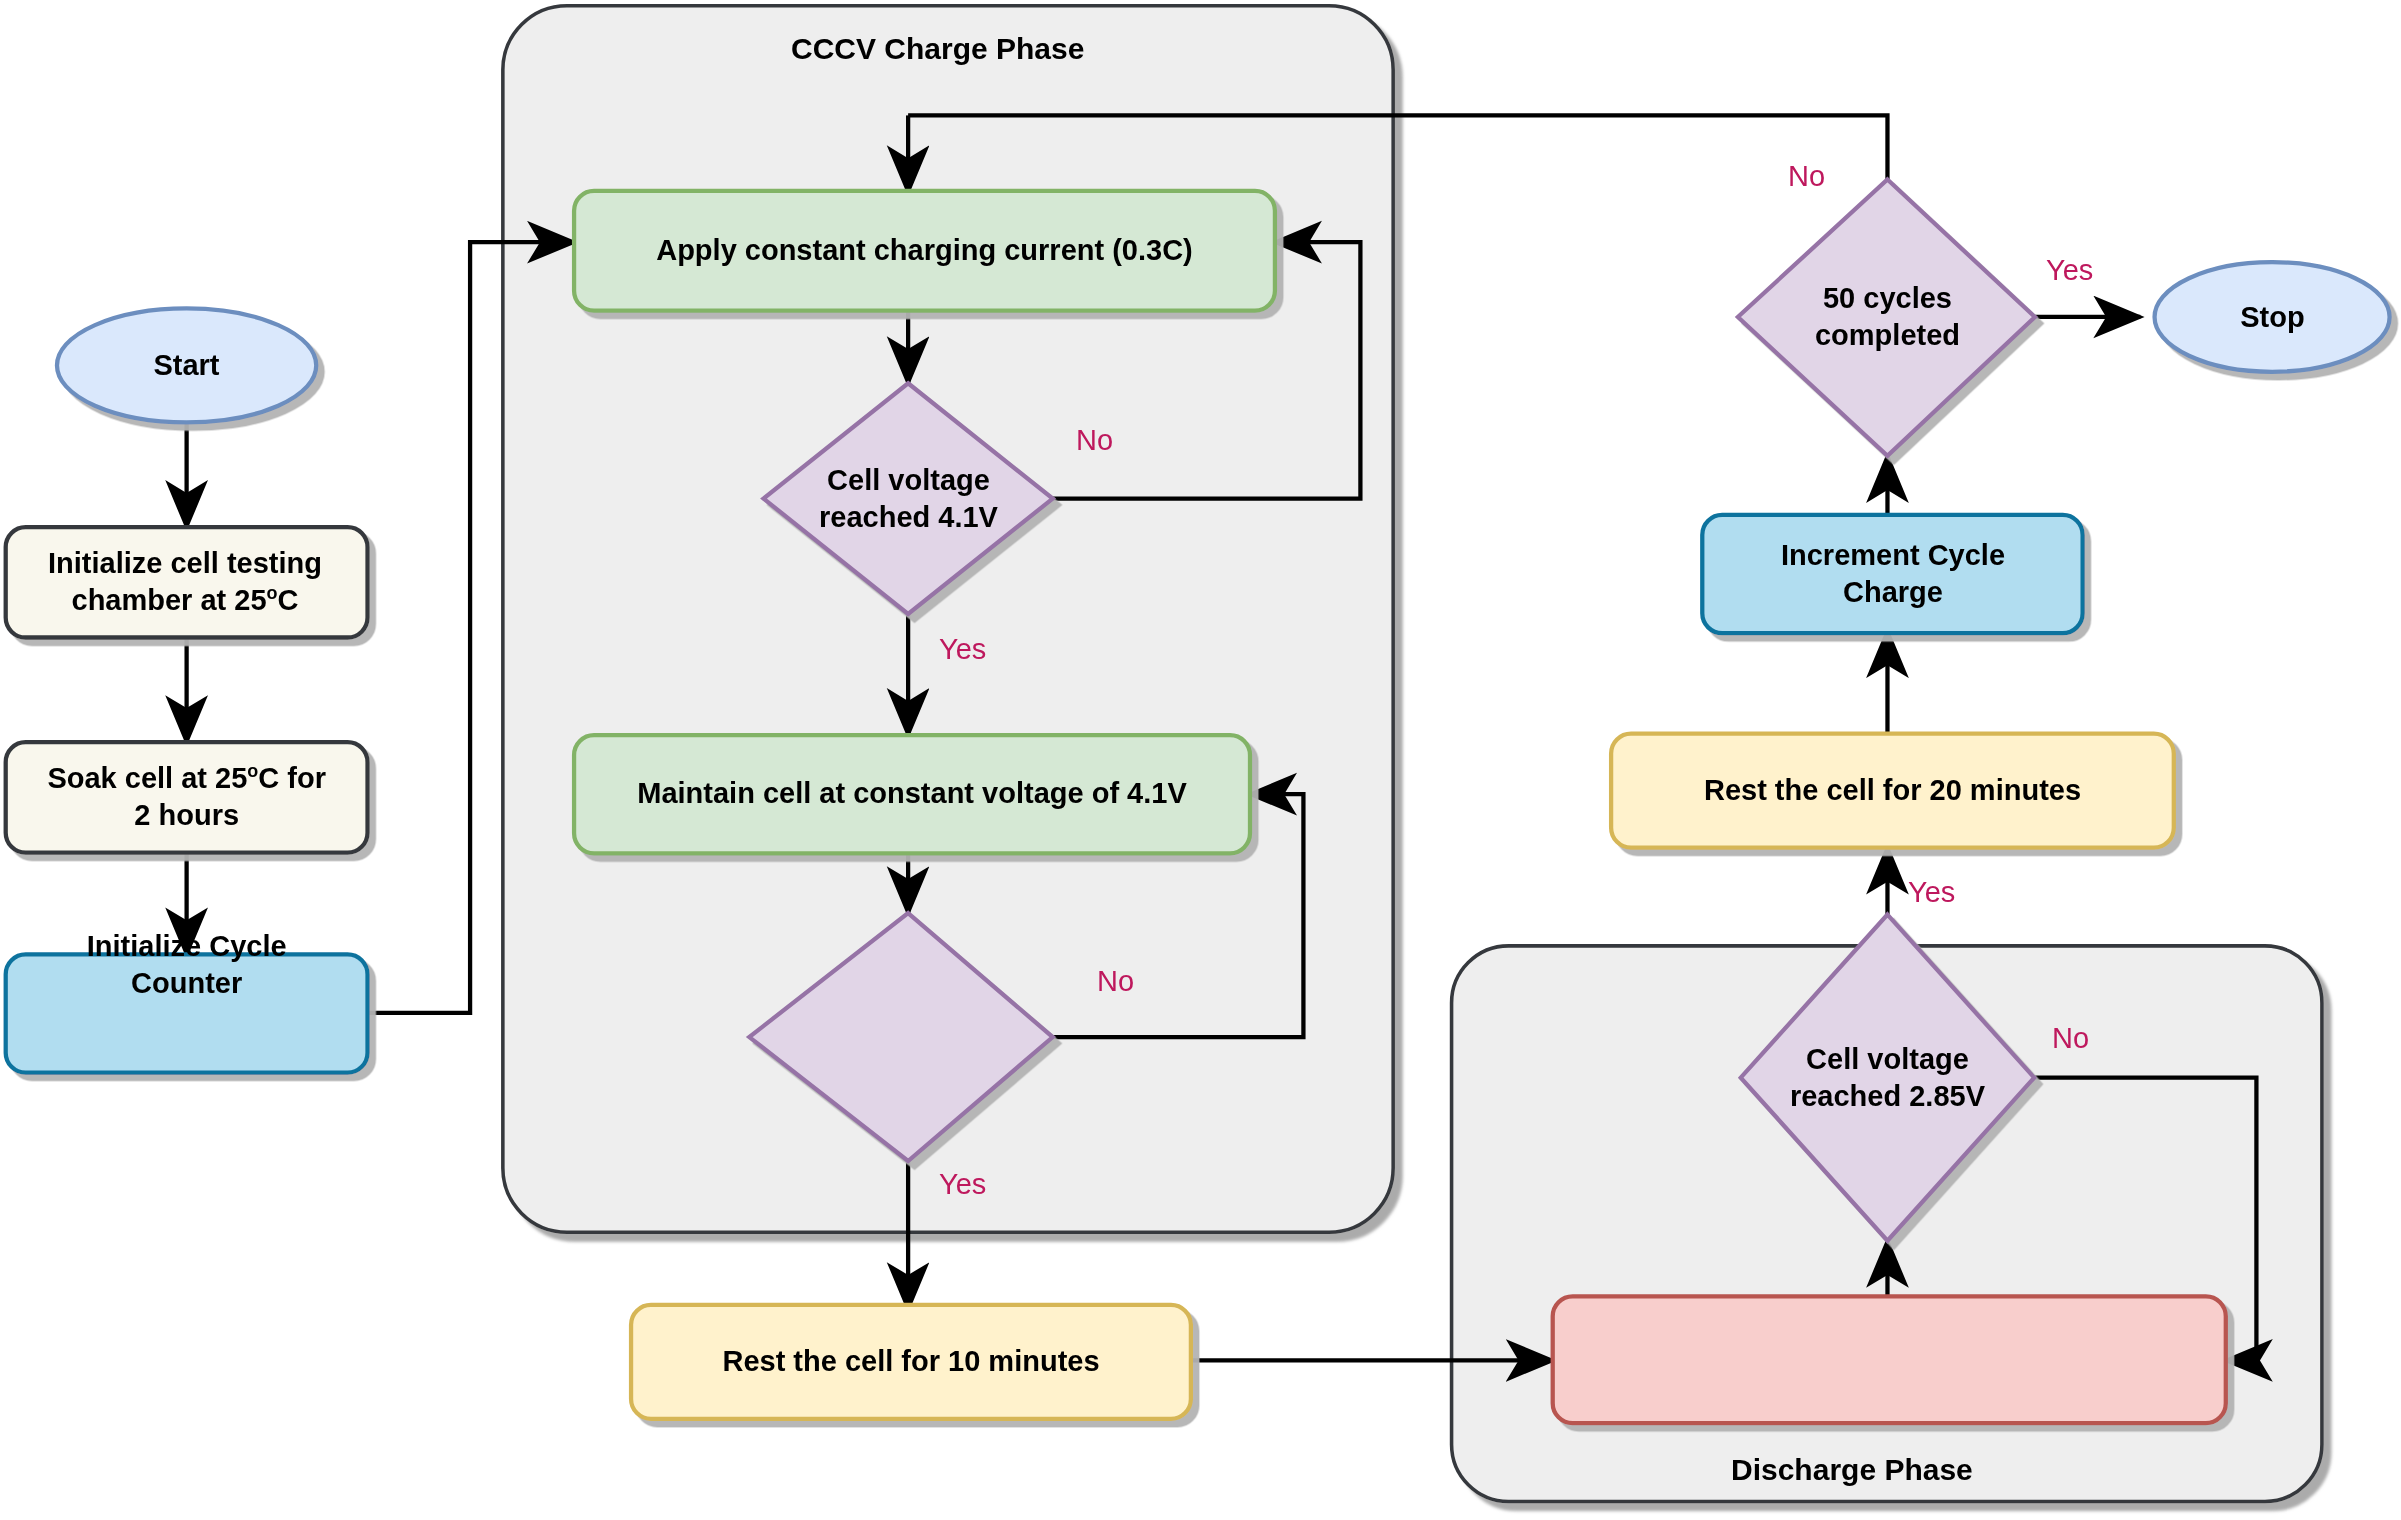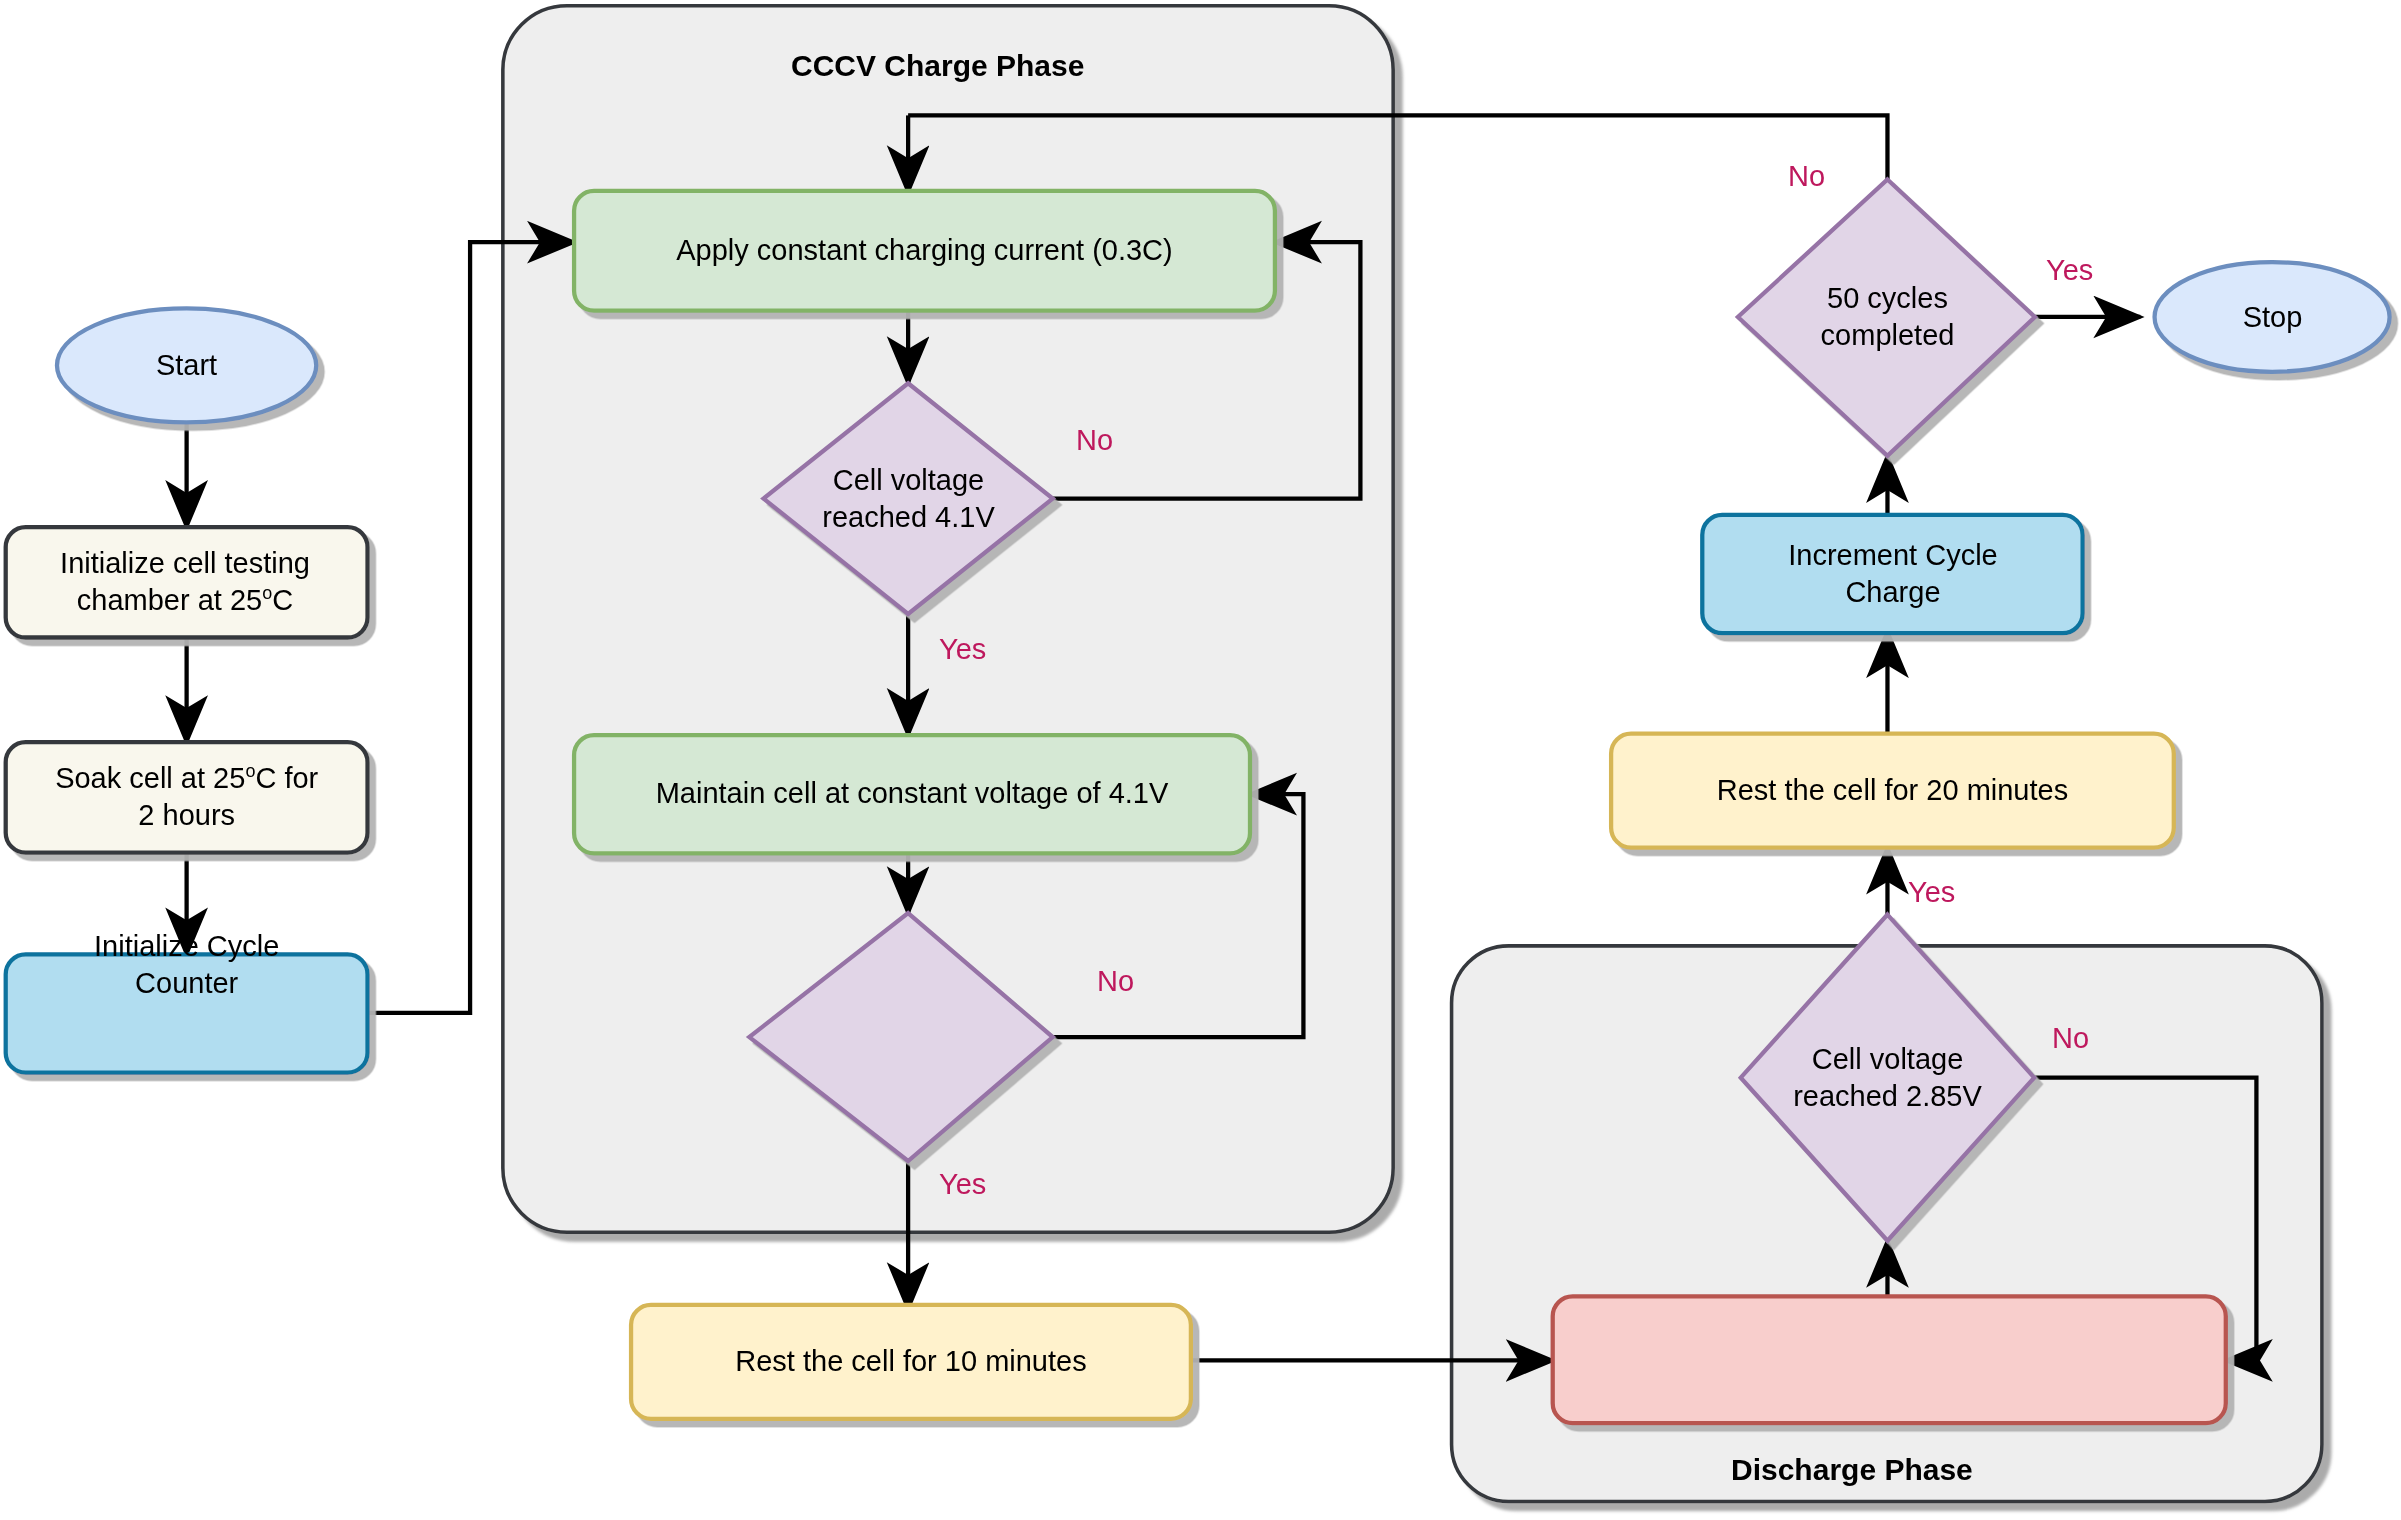--- a/index.html
+++ b/index.html
@@ -28,20 +28,21 @@
     position: absolute;
     display: flex;
     align-items: center;
     justify-content: center;
     text-align: center;
     color: #000000;
     font-size: 29px;
     line-height: 1.28;
     pointer-events: none;
     white-space: pre-line;
+    font-weight: bold;
   }
   .edge-label {
     position: absolute;
     color: #be185d;
     font-size: 29px;
     white-space: nowrap;
   }
   .phase-title {
     position: absolute;
     color: #000000;
@@ -149,21 +150,21 @@
       <rect x="2262" y="1030" width="790" height="160" rx="28" ry="28" fill="#fff2cc" stroke="#d6b656" stroke-width="6" filter="url(#softshadow)"></rect>
 
       <rect x="2390" y="723" width="534" height="166" rx="28" ry="28" fill="#b1ddf0" stroke="#10739e" stroke-width="6" filter="url(#softshadow)"></rect>
 
       <polygon points="2650,252 2857,445 2650,640 2440,445" fill="#e1d5e7" stroke="#9673a6" stroke-width="6" filter="url(#softshadow)"></polygon>
 
       <ellipse cx="3190" cy="445" rx="165" ry="77" fill="#dae8fc" stroke="#6c8ebf" stroke-width="6" filter="url(#softshadow)"></ellipse>
     </g>
   </svg>
 
-  <div class="phase-title" style="left:791px; top:49px;">CCCV Charge Phase</div>
+  <div class="phase-title" style="left:791px; top:32px;">CCCV Charge Phase</div>
   <div class="phase-title" style="left:1731px; top:1453px;">Discharge Phase</div>
 
   <div class="node-text" style="left:57px; top:337px; width:259px; height:57px;">Start</div>
 
   <div class="node-text" style="left:4px; top:527px; width:362px; height:110px;">
     <span><span>Initialize cell testing
 chamber at 25</span><sup class="deg">o</sup><span>C</span></span>
   </div>
 
   <div class="node-text" style="left:5.7px; top:742px; width:362px; height:110px;">

